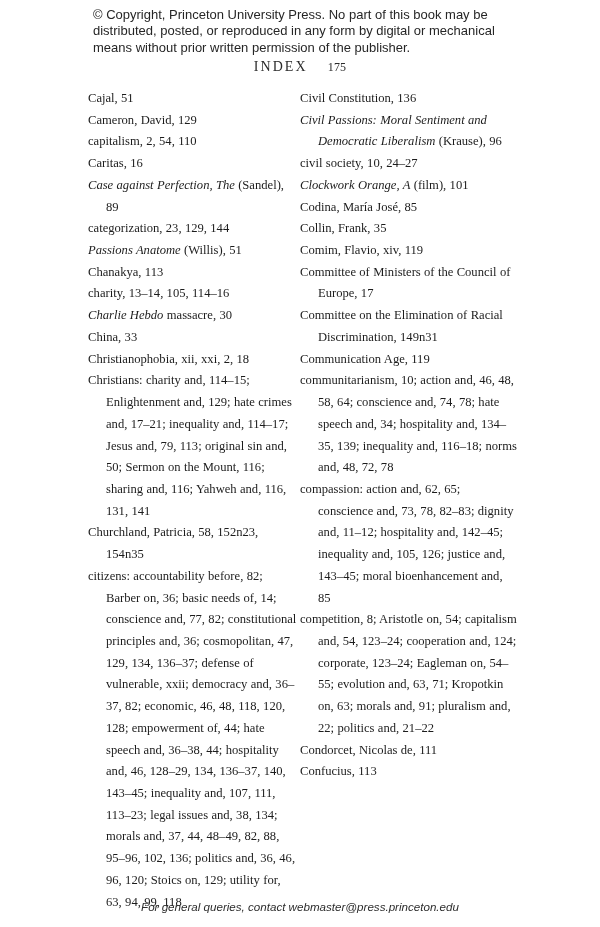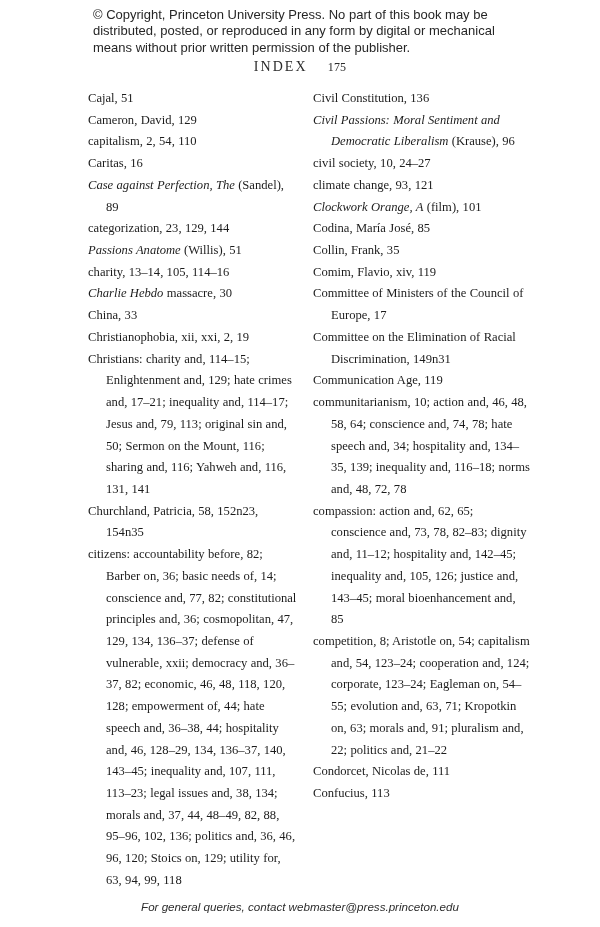--- a/index.html
+++ b/index.html
@@ -59,21 +59,21 @@
   }
   .index-column {
     position: absolute;
     top: 0;
     width: 210px;
     font-size: 12.6px;
     line-height: 21.72px;
     color: #1c1c1c;
   }
   #index-column-left  { left: 88px; }
-  #index-column-right { left: 313px; width: 218px; }
+  #index-column-right { left: 300px; width: 218px; }
 
   .index-entry {
     padding-left: 18px;
     text-indent: -18px;
     margin: 0;
     word-spacing: 0.2px;
   }
   .index-entry i,
   .index-entry em {
     font-style: italic;
@@ -103,33 +103,33 @@
 
 <div id="index-body">
   <div class="index-column" id="index-column-left">
       <p class="index-entry">Cajal, 51</p>
       <p class="index-entry">Cameron, David, 129</p>
       <p class="index-entry">capitalism, 2, 54, 110</p>
       <p class="index-entry">Caritas, 16</p>
       <p class="index-entry"><i>Case against Perfection, The</i> (Sandel), 89</p>
       <p class="index-entry">categorization, 23, 129, 144</p>
       <p class="index-entry"><i>Passions Anatome</i> (Willis), 51</p>
+      <p class="index-entry">Chanakya, 113</p>
       <p class="index-entry">charity, 13–14, 105, 114–16</p>
       <p class="index-entry"><i>Charlie Hebdo</i> massacre, 30</p>
       <p class="index-entry">China, 33</p>
-      <p class="index-entry">Christianophobia, xii, xxi, 2, 19</p>
+      <p class="index-entry">Christianophobia, xii, xxi, 2, 18</p>
       <p class="index-entry">Christians: charity and, 114–15; Enlightenment and, 129; hate crimes and, 17–21; inequality and, 114–17; Jesus and, 79, 113; original sin and, 50; Sermon on the Mount, 116; sharing and, 116; Yahweh and, 116, 131, 141</p>
       <p class="index-entry">Churchland, Patricia, 58, 152n23, 154n35</p>
       <p class="index-entry">citizens: accountability before, 82; Barber on, 36; basic needs of, 14; conscience and, 77, 82; constitutional principles and, 36; cosmopolitan, 47, 129, 134, 136–37; defense of vulnerable, xxii; democracy and, 36–37, 82; economic, 46, 48, 118, 120, 128; empowerment of, 44; hate speech and, 36–38, 44; hospitality and, 46, 128–29, 134, 136–37, 140, 143–45; inequality and, 107, 111, 113–23; legal issues and, 38, 134; morals and, 37, 44, 48–49, 82, 88, 95–96, 102, 136; politics and, 36, 46, 96, 120; Stoics on, 129; utility for, 63, 94, 99, 118</p>
     </div>
   <div class="index-column" id="index-column-right">
       <p class="index-entry">Civil Constitution, 136</p>
       <p class="index-entry"><i>Civil Passions: Moral Sentiment and Democratic Liberalism</i> (Krause), 96</p>
       <p class="index-entry">civil society, 10, 24–27</p>
-      <p class="index-entry">climate change, 93, 121</p>
       <p class="index-entry"><i>Clockwork Orange, A</i> (film), 101</p>
       <p class="index-entry">Codina, María José, 85</p>
       <p class="index-entry">Collin, Frank, 35</p>
       <p class="index-entry">Comim, Flavio, xiv, 119</p>
       <p class="index-entry">Committee of Ministers of the Council of Europe, 17</p>
       <p class="index-entry">Committee on the Elimination of Racial Discrimination, 149n31</p>
       <p class="index-entry">Communication Age, 119</p>
       <p class="index-entry">communitarianism, 10; action and, 46, 48, 58, 64; conscience and, 74, 78; hate speech and, 34; hospitality and, 134–35, 139; inequality and, 116–18; norms and, 48, 72, 78</p>
       <p class="index-entry">compassion: action and, 62, 65; conscience and, 73, 78, 82–83; dignity and, 11–12; hospitality and, 142–45; inequality and, 105, 126; justice and, 143–45; moral bioenhancement and, 85</p>
       <p class="index-entry">competition, 8; Aristotle on, 54; capitalism and, 54, 123–24; cooperation and, 124; corporate, 123–24; Eagleman on, 54–55; evolution and, 63, 71; Kropotkin on, 63; morals and, 91; pluralism and, 22; politics and, 21–22</p>

